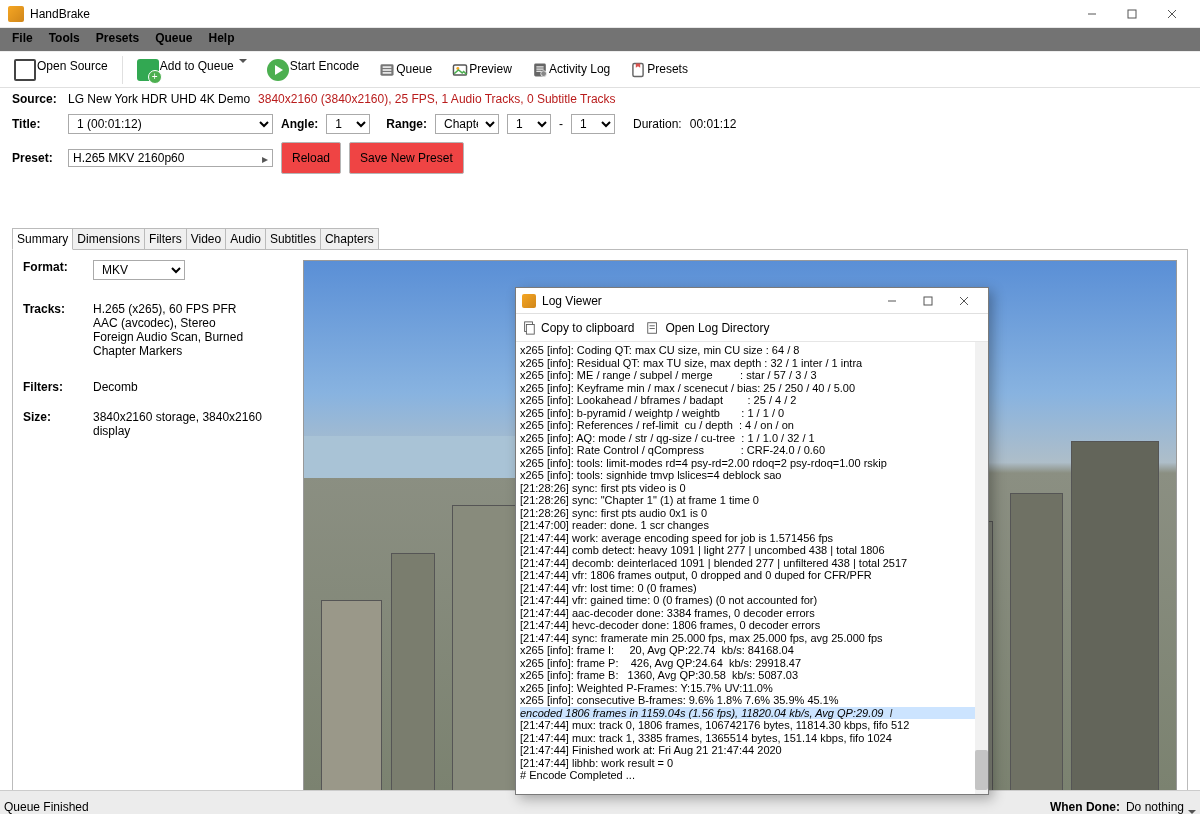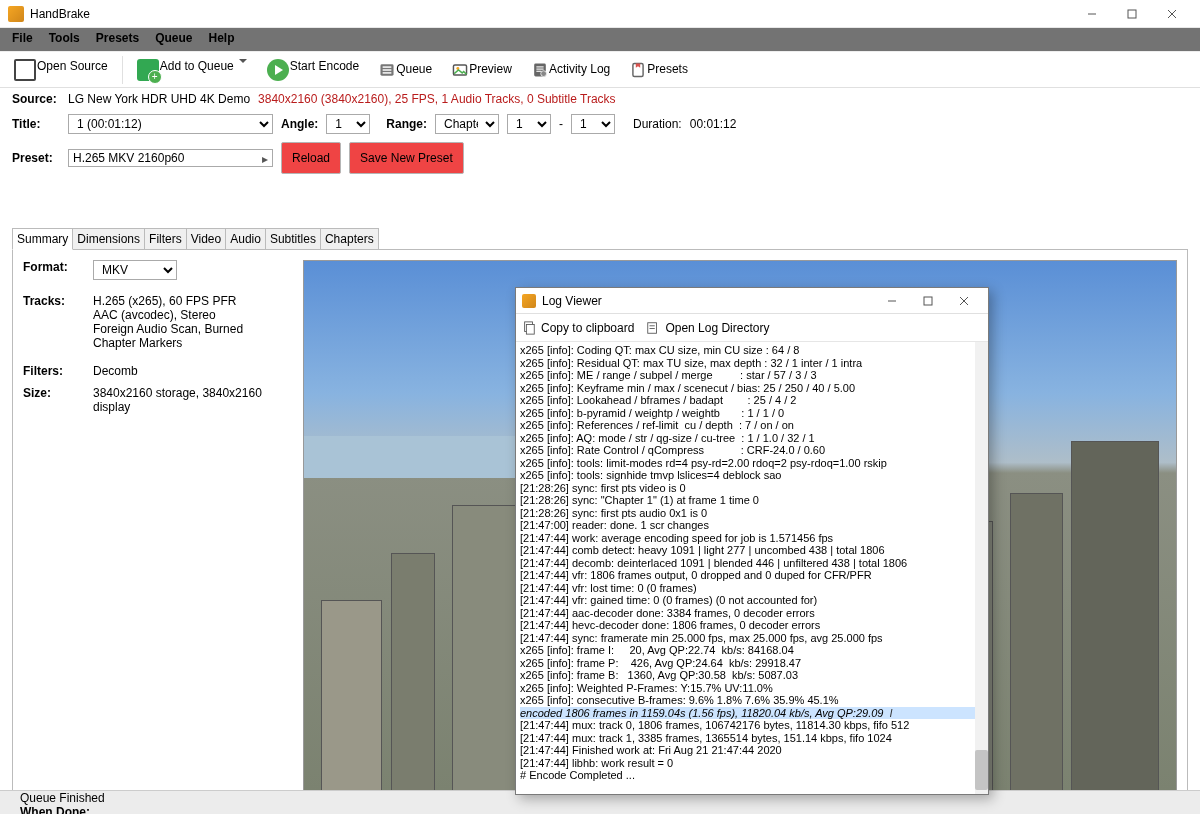--- a/index.html
+++ b/index.html
@@ -35,21 +35,21 @@
 .meta-gray { color: #b91c1c; }
 select, input[type=text] { font-size: 12px; border: 1px solid #aaa; padding: 1px 4px; background: #fff; }
 select.wide { width: 205px; }
 .btn { border: 1px solid #b5b5b5; background: #ef4444; padding: 8px 10px; font-size: 12px; border-radius: 2px; }
 
 
 .tabs { display: flex; padding: 6px 12px 0 12px; }
 .tab { border: 1px solid #bbb; border-bottom: none; padding: 3px 4px; background: #f0f0f0; font-size: 12px; margin-right: -1px; margin-top: 44px; }
 .tab.active { background: #fff; border-bottom: 1px solid #fff; position: relative; z-index: 2; }
 .tab-body { margin: 0 12px 8px 12px; border: 1px solid #bbb; padding: 10px; height: 554px; display: flex; gap: 20px; background:#fff; position:relative; top:-1px;}
-.tab-left { width: 260px; display: flex; flex-direction: column; gap: 0; }
+.tab-left { width: 260px; display: flex; flex-direction: column; gap: 8px; }
 .tab-left .row { display: flex; gap: 10px; }
 .tab-left .row .lbl { font-weight: bold; width: 60px; }
 .tab-left .row .val { flex: 1; color:#000; }
 .tab-right { flex: 1; background: linear-gradient(to bottom, #5a8fd6 0%, #88b3e0 25%, #aebec9 38%, #8b8f82 40%, #7b8270 100%); border: 1px solid #999; position: relative; overflow: hidden; }
 
 
 .buildings { position:absolute; bottom:0; left:0; right:0; height:75%; }
 .bldg { position:absolute; bottom:0; background:#6b6f65; border:1px solid #555; }
 .b1{left:2%;width:7%;height:48%;background:#9a9889;}
 .b2{left:10%;width:5%;height:60%;background:#7a7d6e;}
@@ -61,21 +61,21 @@
 .b8{left:71%;width:8%;height:68%;background:#83867a;}
 .b9{left:81%;width:6%;height:75%;background:#6f7164;}
 .b10{left:88%;width:10%;height:88%;background:#63655a;}
 .water{position:absolute;top:33%;left:0;right:55%;height:8%;background:#a9c3d6;}
 
 
 .save-row { display: flex; align-items: center; padding: 4px 12px 8px 12px; gap: 8px; }
 .save-row input { flex: 1; }
 
 
-.statusbar { position: absolute; bottom: 0; left:0; right:0; height: 24px; background: #ececec; border-top: 1px solid #ccc; display: flex; align-items: flex-start; padding: 0 20px; font-size: 12px; flex-direction: column; }
+.statusbar { position: absolute; bottom: 0; left:0; right:0; height: 24px; background: #ececec; border-top: 1px solid #ccc; display: flex; align-items: flex-end; padding: 0 4px; font-size: 12px; }
 .statusbar .spacer { flex: 1; }
 
 
 .dialog { position: absolute; left: 515px; top: 287px; width: 474px; background: #fff; border: 1px solid #7a7a7a; box-shadow: 4px 4px 12px rgba(0,0,0,0.3); z-index: 100; }
 .dialog .dlg-title { height: 26px; display: flex; align-items: center; padding: 0 6px; background: #fff; border-bottom: 1px solid #e0e0e0; }
 .dialog .dlg-title .app-icon { width: 14px; height: 14px; background: linear-gradient(135deg,#f5a623,#d0861a); border-radius: 2px; margin-right: 6px; }
 .dialog .dlg-title .spacer { flex: 1; }
 .dialog .dlg-title .winbtn { width: 36px; height: 24px; display:flex;align-items:center;justify-content:center;color:#555; }
 .dialog .dlg-toolbar { height: 28px; display:flex; align-items:center; padding:0 6px; gap:12px; border-bottom:1px solid #e6e6e6; }
 .dialog .dlg-toolbar .tbtn2 { display:flex; align-items:center; gap:5px; font-size:12px; }
@@ -207,21 +207,21 @@
   <div class="tab">Video</div>
   <div class="tab">Audio</div>
   <div class="tab">Subtitles</div>
   <div class="tab">Chapters</div>
 </div>
 
 <div class="tab-body">
   <div class="tab-left">
     <div class="row">
       <span class="lbl">Format:</span>
-      <select style="width:84px"><option>MKV</option></select>
+      <select style="width:92px"><option>MKV</option></select>
     </div>
     <div class="row" style="margin-top:14px">
       <span class="lbl">Tracks:</span>
       <div class="val">
         <div>H.265 (x265), 60 FPS PFR</div>
         <div>AAC (avcodec), Stereo</div>
         <div>Foreign Audio Scan, Burned</div>
         <div>Chapter Markers</div>
       </div>
     </div>
@@ -307,32 +307,32 @@
   <div class="dlg-body" id="log-body">
     <div class="scrollbar">
         <div class="scrollthumb"></div>
       </div>
   <div class="line">x265 [info]: Coding QT: max CU size, min CU size : 64 / 8</div>
       <div class="line">x265 [info]: Residual QT: max TU size, max depth : 32 / 1 inter / 1 intra</div>
       <div class="line">x265 [info]: ME / range / subpel / merge         : star / 57 / 3 / 3</div>
       <div class="line">x265 [info]: Keyframe min / max / scenecut / bias: 25 / 250 / 40 / 5.00</div>
       <div class="line">x265 [info]: Lookahead / bframes / badapt        : 25 / 4 / 2</div>
       <div class="line">x265 [info]: b-pyramid / weightp / weightb       : 1 / 1 / 0</div>
-      <div class="line">x265 [info]: References / ref-limit  cu / depth  : 7 / on / on</div>
+      <div class="line">x265 [info]: References / ref-limit  cu / depth  : 4 / on / on</div>
       <div class="line">x265 [info]: AQ: mode / str / qg-size / cu-tree  : 1 / 1.0 / 32 / 1</div>
       <div class="line">x265 [info]: Rate Control / qCompress            : CRF-24.0 / 0.60</div>
       <div class="line">x265 [info]: tools: limit-modes rd=4 psy-rd=2.00 rdoq=2 psy-rdoq=1.00 rskip</div>
       <div class="line">x265 [info]: tools: signhide tmvp lslices=4 deblock sao</div>
       <div class="line">[21:28:26] sync: first pts video is 0</div>
       <div class="line">[21:28:26] sync: "Chapter 1" (1) at frame 1 time 0</div>
       <div class="line">[21:28:26] sync: first pts audio 0x1 is 0</div>
       <div class="line">[21:47:00] reader: done. 1 scr changes</div>
       <div class="line">[21:47:44] work: average encoding speed for job is 1.571456 fps</div>
       <div class="line">[21:47:44] comb detect: heavy 1091 | light 277 | uncombed 438 | total 1806</div>
-      <div class="line">[21:47:44] decomb: deinterlaced 1091 | blended 446 | unfiltered 438 | total 1806</div>
+      <div class="line">[21:47:44] decomb: deinterlaced 1091 | blended 277 | unfiltered 438 | total 2517</div>
       <div class="line">[21:47:44] vfr: 1806 frames output, 0 dropped and 0 duped for CFR/PFR</div>
       <div class="line">[21:47:44] vfr: lost time: 0 (0 frames)</div>
       <div class="line">[21:47:44] vfr: gained time: 0 (0 frames) (0 not accounted for)</div>
       <div class="line">[21:47:44] aac-decoder done: 3384 frames, 0 decoder errors</div>
       <div class="line">[21:47:44] hevc-decoder done: 1806 frames, 0 decoder errors</div>
       <div class="line">[21:47:44] sync: framerate min 25.000 fps, max 25.000 fps, avg 25.000 fps</div>
       <div class="line">x265 [info]: frame I:     20, Avg QP:22.74  kb/s: 84168.04</div>
       <div class="line">x265 [info]: frame P:    426, Avg QP:24.64  kb/s: 29918.47</div>
       <div class="line">x265 [info]: frame B:   1360, Avg QP:30.58  kb/s: 5087.03</div>
       <div class="line">x265 [info]: Weighted P-Frames: Y:15.7% UV:11.0%</div>

